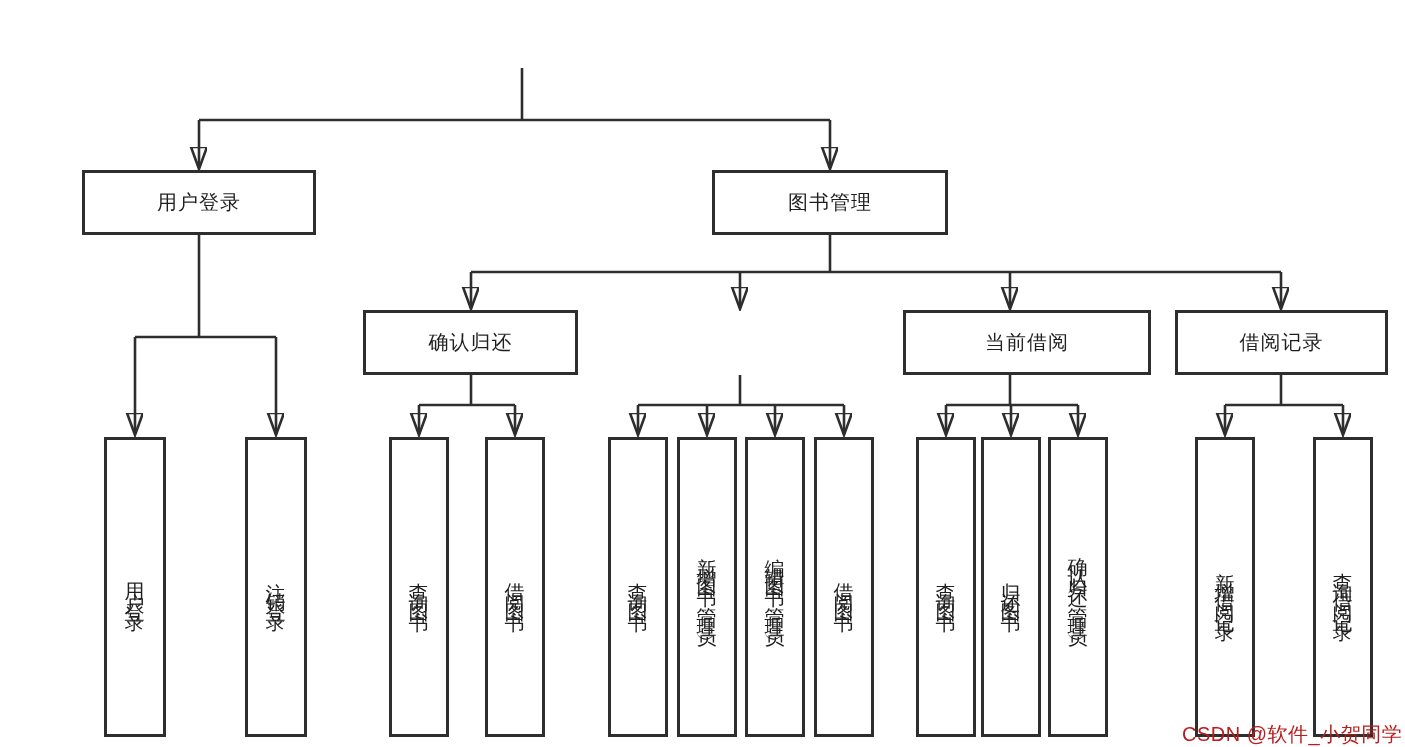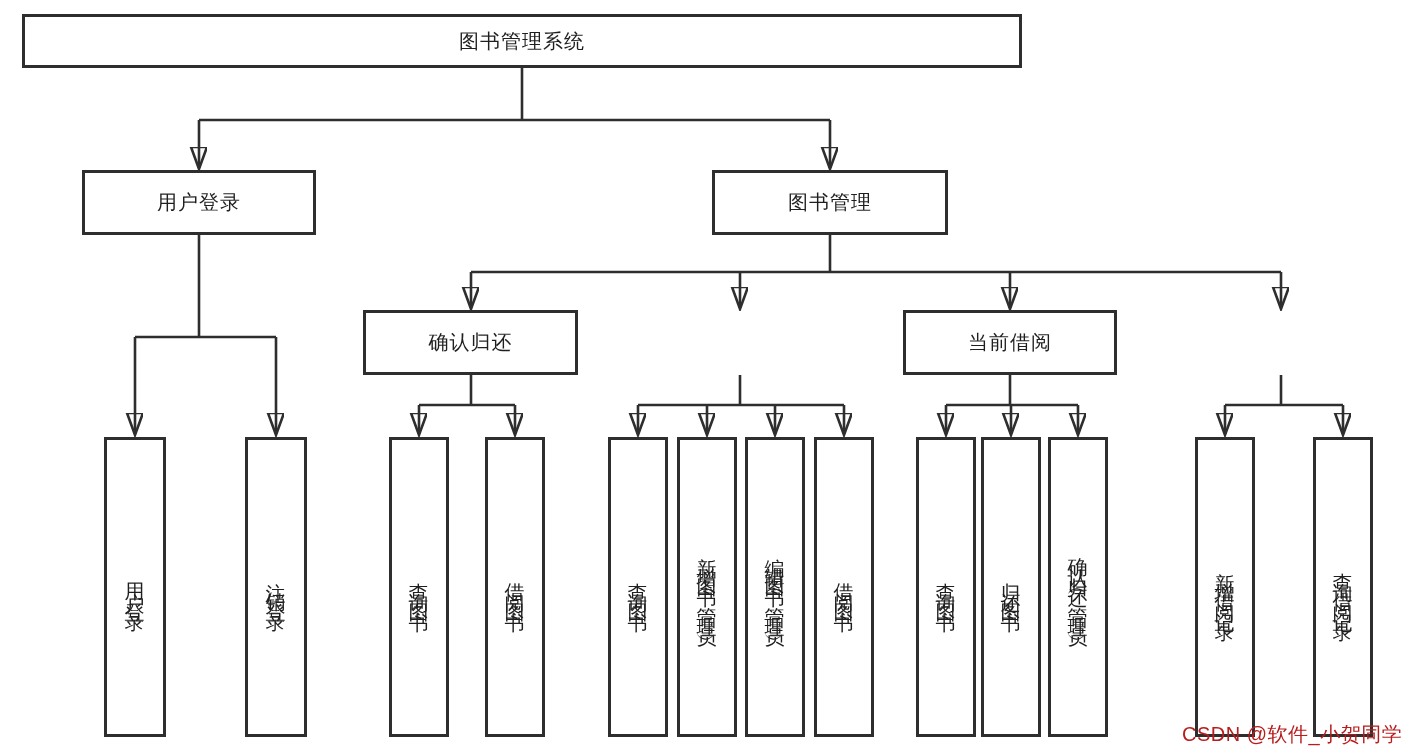--- a/index.html
+++ b/index.html
@@ -94,27 +94,27 @@
     <path d="M1010,375 L1010,405 M946,405 L1078,405"></path>
     <line x1="946" y1="405" x2="946" y2="434" marker-end="url(#arrow)"></line>
     <line x1="1011" y1="405" x2="1011" y2="434" marker-end="url(#arrow)"></line>
     <line x1="1078" y1="405" x2="1078" y2="434" marker-end="url(#arrow)"></line>
 
     <path d="M1281,375 L1281,405 M1225,405 L1343,405"></path>
     <line x1="1225" y1="405" x2="1225" y2="434" marker-end="url(#arrow)"></line>
     <line x1="1343" y1="405" x2="1343" y2="434" marker-end="url(#arrow)"></line>
   </svg>
 
-  <div class="node h" style="left:22px; top:14px; width:1000px; height:54px;">图书管理系统</div>
 
   <div class="node h" style="left:82px; top:170px; width:234px; height:65px;">用户登录</div>
   <div class="node h" style="left:712px; top:170px; width:236px; height:65px;text-align:right;">图书管理</div>
 
   <div class="node h" style="left:363px; top:310px; width:215px; height:65px;">确认归还</div>
-  <div class="node h" style="left:903px; top:310px; width:214px; height:65px;">当前借阅</div>
+  <div class="node h" style="left:903px; top:310px; width:248px; height:65px;">当前借阅</div>
+  <div class="node h" style="left:1175px; top:310px; width:213px; height:65px;">借阅记录</div>
 
   <div class="node v" style="left:104px; top:437px; width:62px; height:300px;">用户登录</div>
   <div class="node v" style="left:245px; top:437px; width:62px; height:300px;">注销登录</div>
 
   <div class="node v" style="left:389px; top:437px; width:60px; height:300px;">查询图书</div>
   <div class="node v" style="left:485px; top:437px; width:60px; height:300px;">借阅图书</div>
 
   <div class="node v" style="left:608px; top:437px; width:60px; height:300px;">查询图书</div>
   <div class="node v" style="left:677px; top:437px; width:60px; height:300px;">新增图书（管理员）</div>
   <div class="node v" style="left:745px; top:437px; width:60px; height:300px;">编辑图书（管理员）</div>

